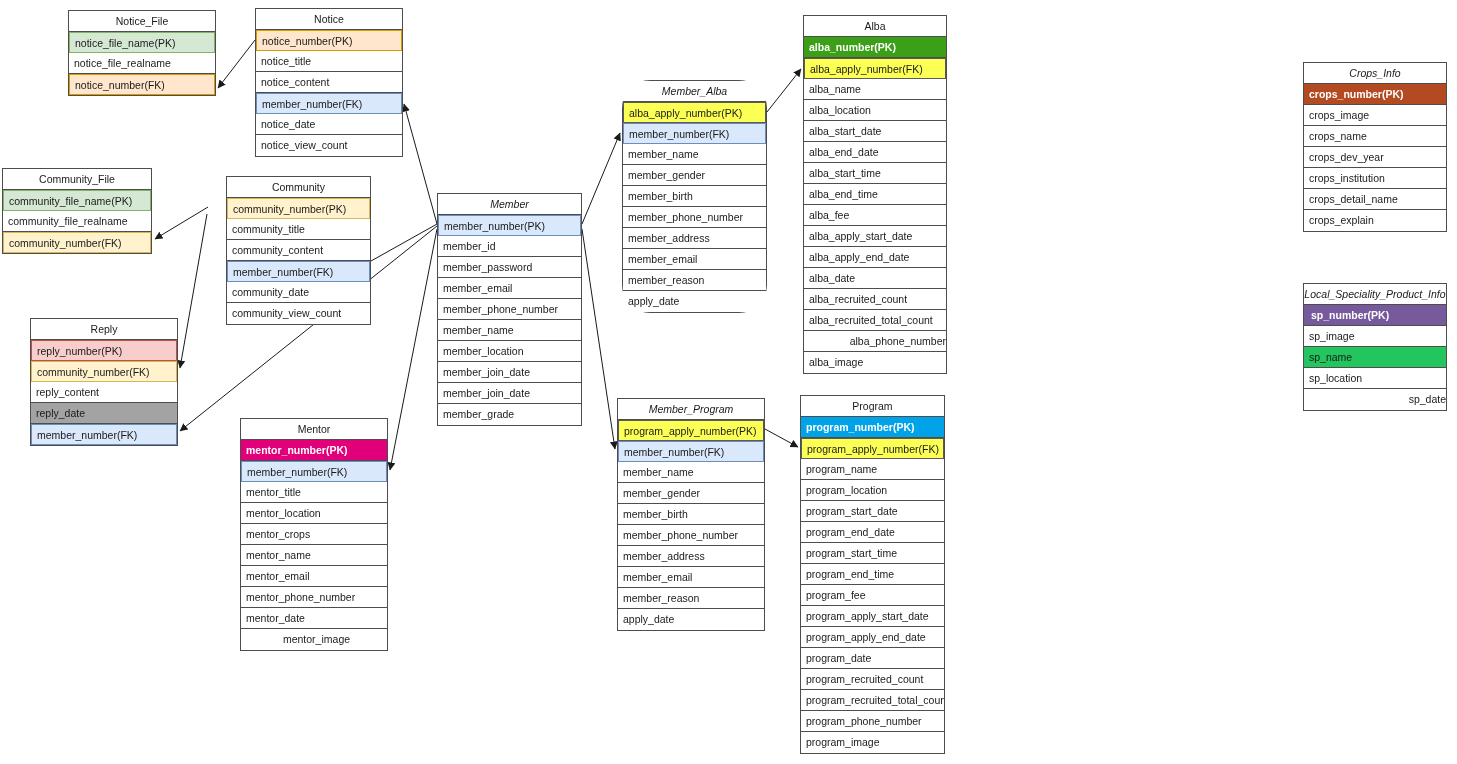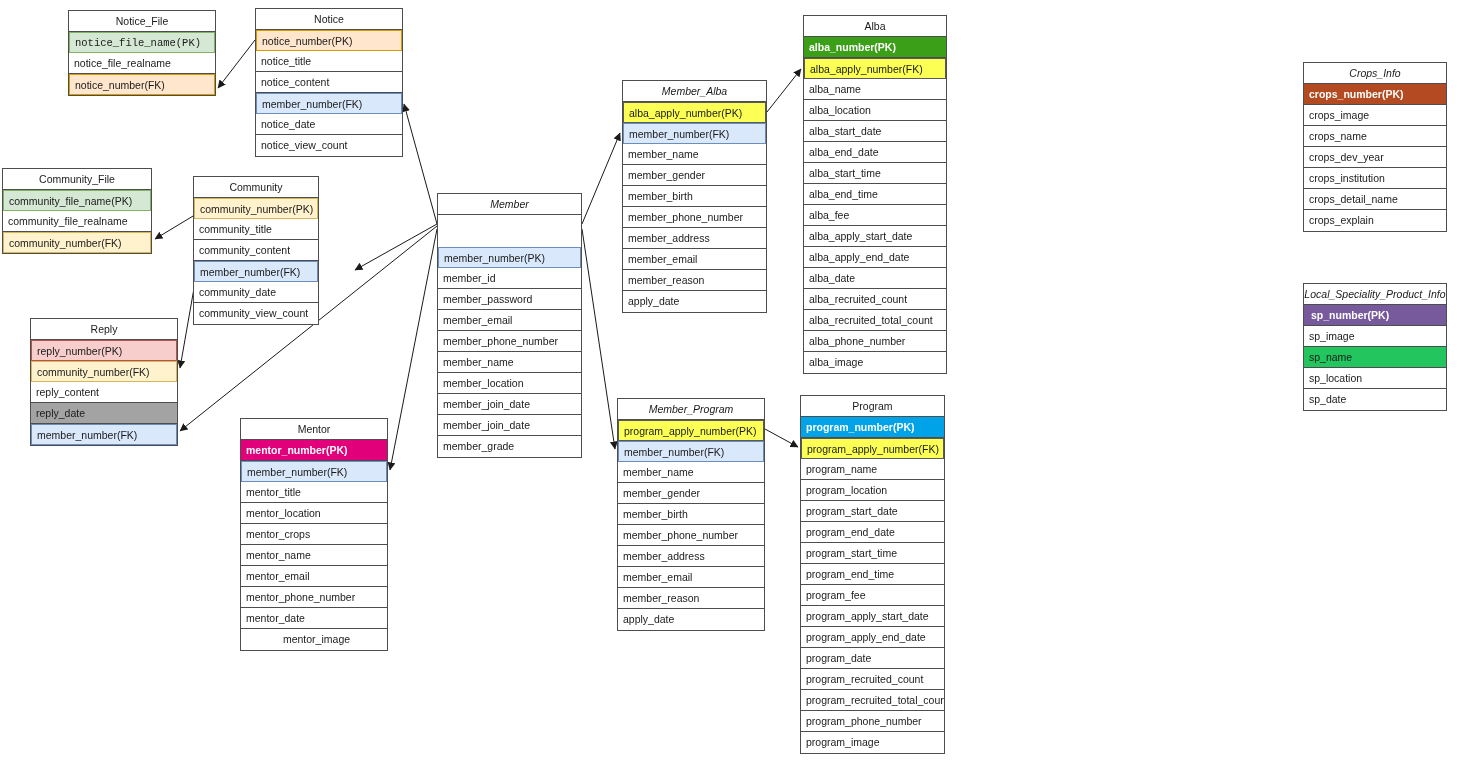--- a/index.html
+++ b/index.html
@@ -52,40 +52,40 @@
       <line x1="437" y1="224" x2="355" y2="270" stroke="#1a1a1a" stroke-width="1" marker-end="url(#ah)"></line>
       <line x1="437" y1="226" x2="180" y2="431" stroke="#1a1a1a" stroke-width="1" marker-end="url(#ah)"></line>
       <line x1="437" y1="229" x2="390" y2="470" stroke="#1a1a1a" stroke-width="1" marker-end="url(#ah)"></line>
       <line x1="582" y1="224" x2="620" y2="133" stroke="#1a1a1a" stroke-width="1" marker-end="url(#ah)"></line>
       <line x1="582" y1="229" x2="615" y2="449" stroke="#1a1a1a" stroke-width="1" marker-end="url(#ah)"></line>
       <line x1="767" y1="112" x2="801" y2="69" stroke="#1a1a1a" stroke-width="1" marker-end="url(#ah)"></line>
       <line x1="765" y1="429" x2="798" y2="447" stroke="#1a1a1a" stroke-width="1" marker-end="url(#ah)"></line>
     </svg>
     <div class="table" style="left: 68px; top: 10px; width: 148px;">
       <div class="t-title">Notice_File</div>
-      <div class="row" style="background: rgb(213, 232, 212); color: rgb(26, 26, 26); border: 1px solid rgb(130, 179, 102); font-family: Liberation Mono, monospace;">notice_file_name(PK)</div>
+      <div class="row" style="background: rgb(213, 232, 212); color: rgb(26, 26, 26); border: 1px solid rgb(130, 179, 102);">notice_file_name(PK)</div>
       <div class="row" style="background: rgb(255, 255, 255); color: rgb(26, 26, 26);">notice_file_realname</div>
       <div class="row" style="background: rgb(255, 230, 204); color: rgb(26, 26, 26); border: 1px solid rgb(215, 155, 0);">notice_number(FK)</div>
     </div>
     <div class="table" style="left: 255px; top: 8px; width: 148px;">
       <div class="t-title">Notice</div>
       <div class="row" style="background: rgb(255, 230, 204); color: rgb(26, 26, 26); border: 1px solid rgb(215, 155, 0);">notice_number(PK)</div>
       <div class="row" style="background: rgb(255, 255, 255); color: rgb(26, 26, 26);">notice_title</div>
       <div class="row" style="background: rgb(255, 255, 255); color: rgb(26, 26, 26);">notice_content</div>
       <div class="row" style="background: rgb(218, 232, 252); color: rgb(26, 26, 26); border: 1px solid rgb(108, 142, 191);">member_number(FK)</div>
       <div class="row" style="background: rgb(255, 255, 255); color: rgb(26, 26, 26);">notice_date</div>
       <div class="row" style="background: rgb(255, 255, 255); color: rgb(26, 26, 26);">notice_view_count</div>
     </div>
     <div class="table" style="left: 2px; top: 168px; width: 150px;">
       <div class="t-title">Community_File</div>
       <div class="row" style="background: rgb(213, 232, 212); color: rgb(26, 26, 26); border: 1px solid rgb(130, 179, 102);">community_file_name(PK)</div>
       <div class="row" style="background: rgb(255, 255, 255); color: rgb(26, 26, 26);">community_file_realname</div>
       <div class="row" style="background: rgb(255, 242, 204); color: rgb(26, 26, 26); border: 1px solid rgb(214, 182, 86);">community_number(FK)</div>
     </div>
-    <div class="table" style="left: 193px; top: 176px; width: 126px;">
+    <div class="table" style="left: 226px; top: 176px; width: 145px;">
       <div class="t-title">Community</div>
       <div class="row" style="background: rgb(255, 242, 204); color: rgb(26, 26, 26); border: 1px solid rgb(214, 182, 86);">community_number(PK)</div>
       <div class="row" style="background: rgb(255, 255, 255); color: rgb(26, 26, 26);">community_title</div>
       <div class="row" style="background: rgb(255, 255, 255); color: rgb(26, 26, 26);">community_content</div>
       <div class="row" style="background: rgb(218, 232, 252); color: rgb(26, 26, 26); border: 1px solid rgb(108, 142, 191);">member_number(FK)</div>
       <div class="row" style="background: rgb(255, 255, 255); color: rgb(26, 26, 26);">community_date</div>
       <div class="row" style="background: rgb(255, 255, 255); color: rgb(26, 26, 26);">community_view_count</div>
     </div>
     <div class="table" style="left: 30px; top: 318px; width: 148px;">
       <div class="t-title">Reply</div>
@@ -103,32 +103,32 @@
       <div class="row" style="background: rgb(255, 255, 255); color: rgb(26, 26, 26);">mentor_location</div>
       <div class="row" style="background: rgb(255, 255, 255); color: rgb(26, 26, 26);">mentor_crops</div>
       <div class="row" style="background: rgb(255, 255, 255); color: rgb(26, 26, 26);">mentor_name</div>
       <div class="row" style="background: rgb(255, 255, 255); color: rgb(26, 26, 26);">mentor_email</div>
       <div class="row" style="background: rgb(255, 255, 255); color: rgb(26, 26, 26);">mentor_phone_number</div>
       <div class="row" style="background: rgb(255, 255, 255); color: rgb(26, 26, 26);">mentor_date</div>
       <div class="row" style="background: rgb(255, 255, 255); color: rgb(26, 26, 26); text-align: center;">mentor_image</div>
     </div>
     <div class="table" style="left: 437px; top: 193px; width: 145px;">
       <div class="t-title italic">Member</div>
-      <div class="row" style="background: rgb(218, 232, 252); color: rgb(26, 26, 26); border: 1px solid rgb(108, 142, 191); margin-top: 32px;">member_number(PK)</div>
+      <div class="row" style="background: rgb(218, 232, 252); color: rgb(26, 26, 26); border: 1px solid rgb(108, 142, 191);">member_number(PK)</div>
       <div class="row" style="background: rgb(255, 255, 255); color: rgb(26, 26, 26);">member_id</div>
       <div class="row" style="background: rgb(255, 255, 255); color: rgb(26, 26, 26);">member_password</div>
       <div class="row" style="background: rgb(255, 255, 255); color: rgb(26, 26, 26);">member_email</div>
       <div class="row" style="background: rgb(255, 255, 255); color: rgb(26, 26, 26);">member_phone_number</div>
       <div class="row" style="background: rgb(255, 255, 255); color: rgb(26, 26, 26);">member_name</div>
       <div class="row" style="background: rgb(255, 255, 255); color: rgb(26, 26, 26);">member_location</div>
       <div class="row" style="background: rgb(255, 255, 255); color: rgb(26, 26, 26);">member_join_date</div>
       <div class="row" style="background: rgb(255, 255, 255); color: rgb(26, 26, 26);">member_join_date</div>
       <div class="row" style="background: rgb(255, 255, 255); color: rgb(26, 26, 26);">member_grade</div>
     </div>
-    <div class="table" style="left: 622px; top: 80px; width: 145px;">
+    <div class="table" style="left: 622px; top: 80px; width: 145px; border-radius: 28px;">
       <div class="t-title italic">Member_Alba</div>
       <div class="row" style="background: rgb(252, 255, 84); color: rgb(26, 26, 26); border: 1px solid rgb(90, 90, 90);">alba_apply_number(PK)</div>
       <div class="row" style="background: rgb(218, 232, 252); color: rgb(26, 26, 26); border: 1px solid rgb(108, 142, 191);">member_number(FK)</div>
       <div class="row" style="background: rgb(255, 255, 255); color: rgb(26, 26, 26);">member_name</div>
       <div class="row" style="background: rgb(255, 255, 255); color: rgb(26, 26, 26);">member_gender</div>
       <div class="row" style="background: rgb(255, 255, 255); color: rgb(26, 26, 26);">member_birth</div>
       <div class="row" style="background: rgb(255, 255, 255); color: rgb(26, 26, 26);">member_phone_number</div>
       <div class="row" style="background: rgb(255, 255, 255); color: rgb(26, 26, 26);">member_address</div>
       <div class="row" style="background: rgb(255, 255, 255); color: rgb(26, 26, 26);">member_email</div>
       <div class="row" style="background: rgb(255, 255, 255); color: rgb(26, 26, 26);">member_reason</div>
@@ -143,21 +143,21 @@
       <div class="row" style="background: rgb(255, 255, 255); color: rgb(26, 26, 26);">alba_start_date</div>
       <div class="row" style="background: rgb(255, 255, 255); color: rgb(26, 26, 26);">alba_end_date</div>
       <div class="row" style="background: rgb(255, 255, 255); color: rgb(26, 26, 26);">alba_start_time</div>
       <div class="row" style="background: rgb(255, 255, 255); color: rgb(26, 26, 26);">alba_end_time</div>
       <div class="row" style="background: rgb(255, 255, 255); color: rgb(26, 26, 26);">alba_fee</div>
       <div class="row" style="background: rgb(255, 255, 255); color: rgb(26, 26, 26);">alba_apply_start_date</div>
       <div class="row" style="background: rgb(255, 255, 255); color: rgb(26, 26, 26);">alba_apply_end_date</div>
       <div class="row" style="background: rgb(255, 255, 255); color: rgb(26, 26, 26);">alba_date</div>
       <div class="row" style="background: rgb(255, 255, 255); color: rgb(26, 26, 26);">alba_recruited_count</div>
       <div class="row" style="background: rgb(255, 255, 255); color: rgb(26, 26, 26);">alba_recruited_total_count</div>
-      <div class="row" style="background: rgb(255, 255, 255); color: rgb(26, 26, 26);">alba_phone_number</div>
+      <div class="row" style="background: rgb(255, 255, 255); color: rgb(26, 26, 26); text-align: right;">alba_phone_number</div>
       <div class="row" style="background: rgb(255, 255, 255); color: rgb(26, 26, 26);">alba_image</div>
     </div>
     <div class="table" style="left: 617px; top: 398px; width: 148px;">
       <div class="t-title italic">Member_Program</div>
       <div class="row" style="background: rgb(252, 255, 84); color: rgb(26, 26, 26); border: 1px solid rgb(90, 90, 90);">program_apply_number(PK)</div>
       <div class="row" style="background: rgb(218, 232, 252); color: rgb(26, 26, 26); border: 1px solid rgb(108, 142, 191);">member_number(FK)</div>
       <div class="row" style="background: rgb(255, 255, 255); color: rgb(26, 26, 26);">member_name</div>
       <div class="row" style="background: rgb(255, 255, 255); color: rgb(26, 26, 26);">member_gender</div>
       <div class="row" style="background: rgb(255, 255, 255); color: rgb(26, 26, 26);">member_birth</div>
       <div class="row" style="background: rgb(255, 255, 255); color: rgb(26, 26, 26);">member_phone_number</div>
@@ -194,15 +194,15 @@
       <div class="row" style="background: rgb(255, 255, 255); color: rgb(26, 26, 26);">crops_institution</div>
       <div class="row" style="background: rgb(255, 255, 255); color: rgb(26, 26, 26);">crops_detail_name</div>
       <div class="row" style="background: rgb(255, 255, 255); color: rgb(26, 26, 26);">crops_explain</div>
     </div>
     <div class="table" style="left: 1303px; top: 283px; width: 144px;">
       <div class="t-title italic">Local_Speciality_Product_Info</div>
       <div class="row" style="background: rgb(119, 90, 155); color: rgb(255, 255, 255); font-weight: bold; padding-left: 7px;">sp_number(PK)</div>
       <div class="row" style="background: rgb(255, 255, 255); color: rgb(26, 26, 26);">sp_image</div>
       <div class="row" style="background: #22c55e; color: rgb(26, 26, 26);">sp_name</div>
       <div class="row" style="background: rgb(255, 255, 255); color: rgb(26, 26, 26);">sp_location</div>
-      <div class="row" style="background: rgb(255, 255, 255); color: rgb(26, 26, 26);">sp_date</div>
+      <div class="row" style="background: rgb(255, 255, 255); color: rgb(26, 26, 26); text-align: right;">sp_date</div>
     </div>
   </div>
 
 </body></html>

